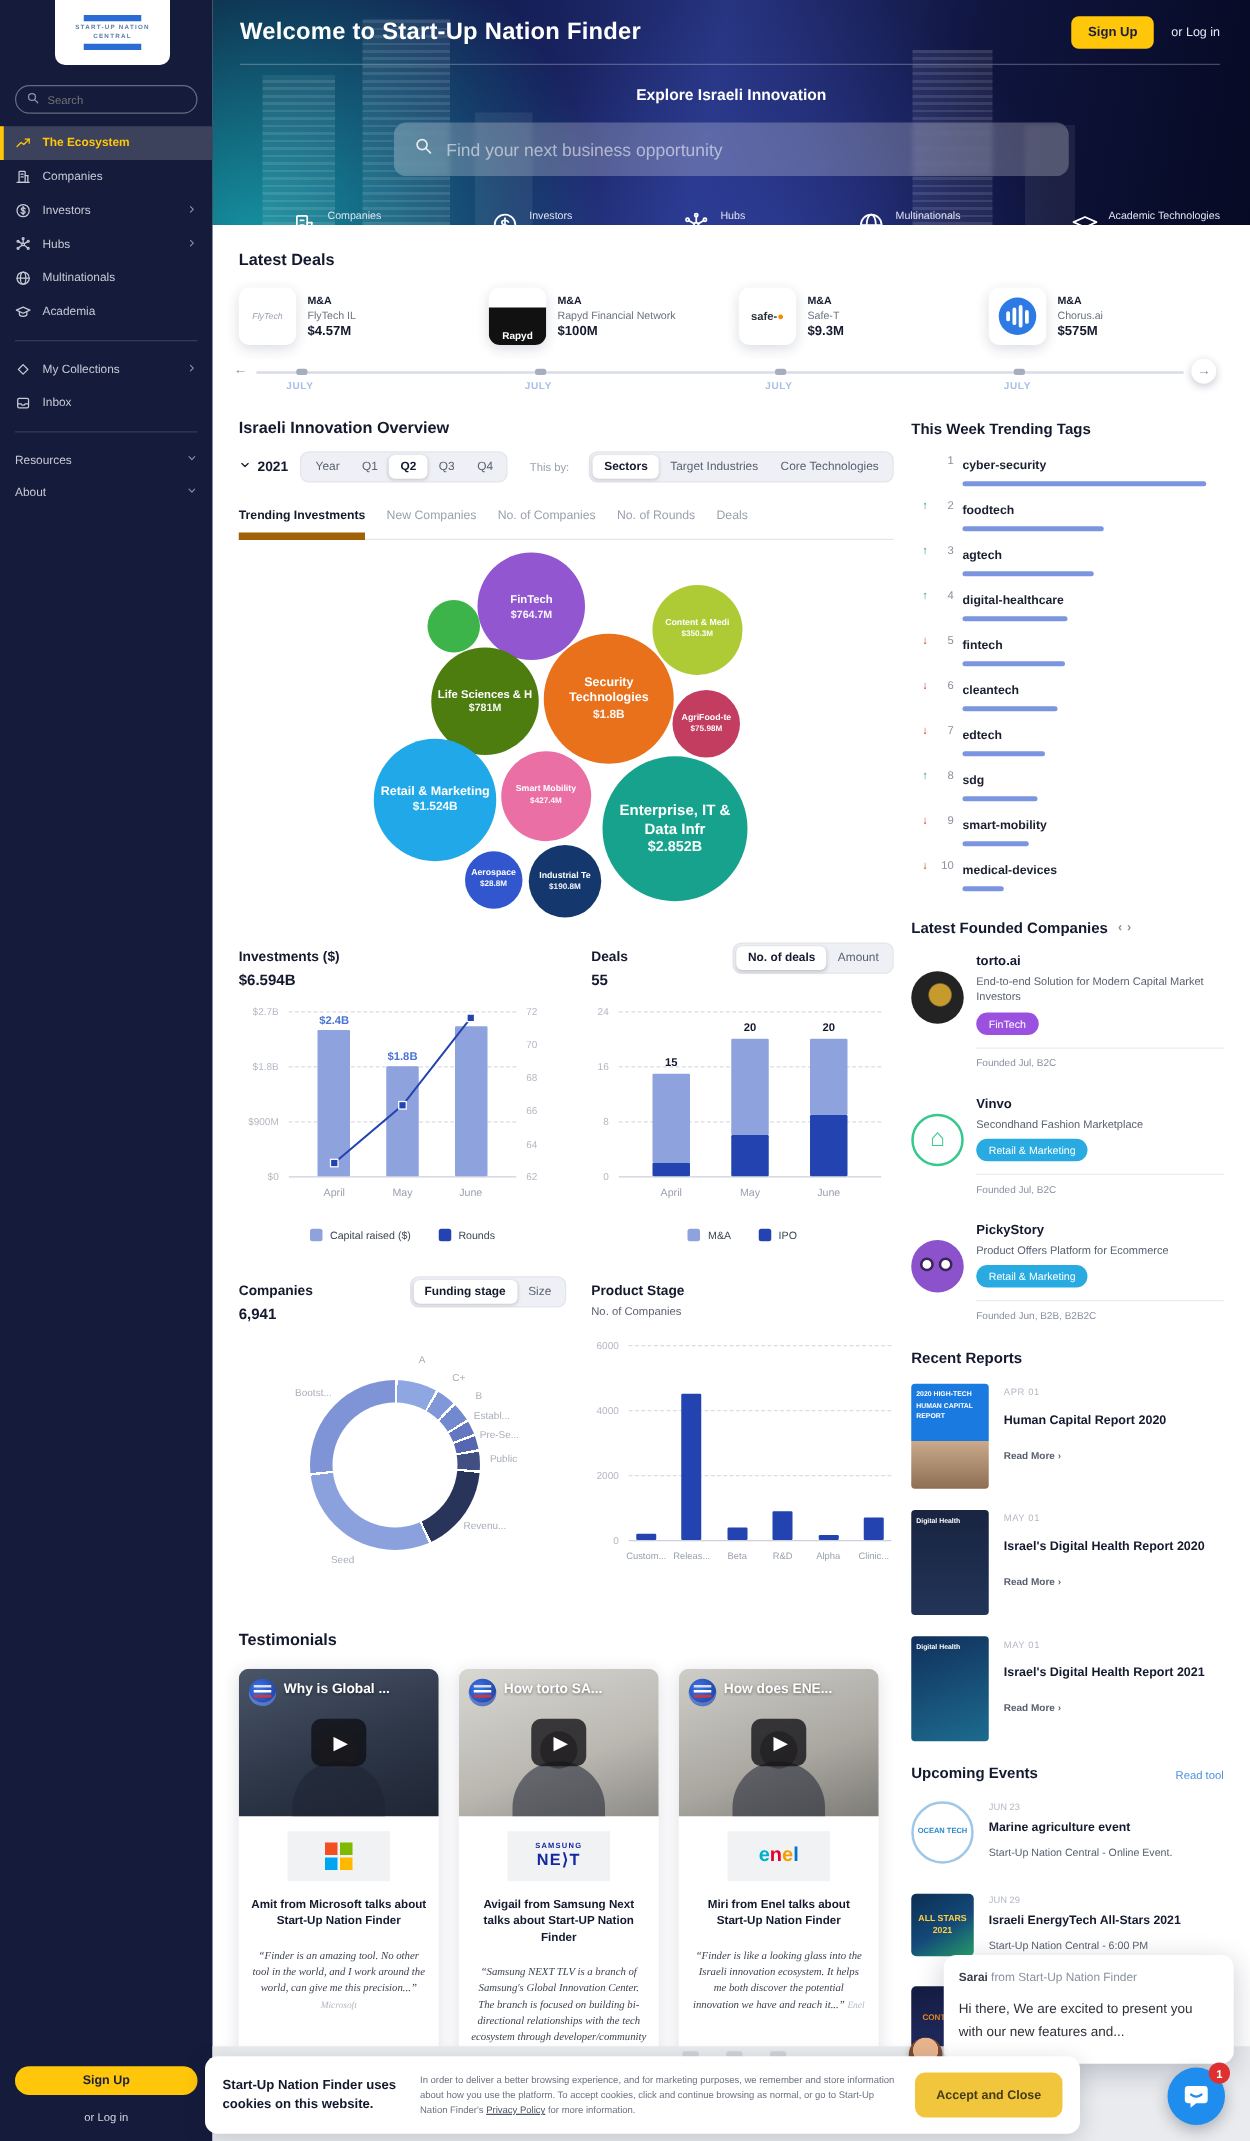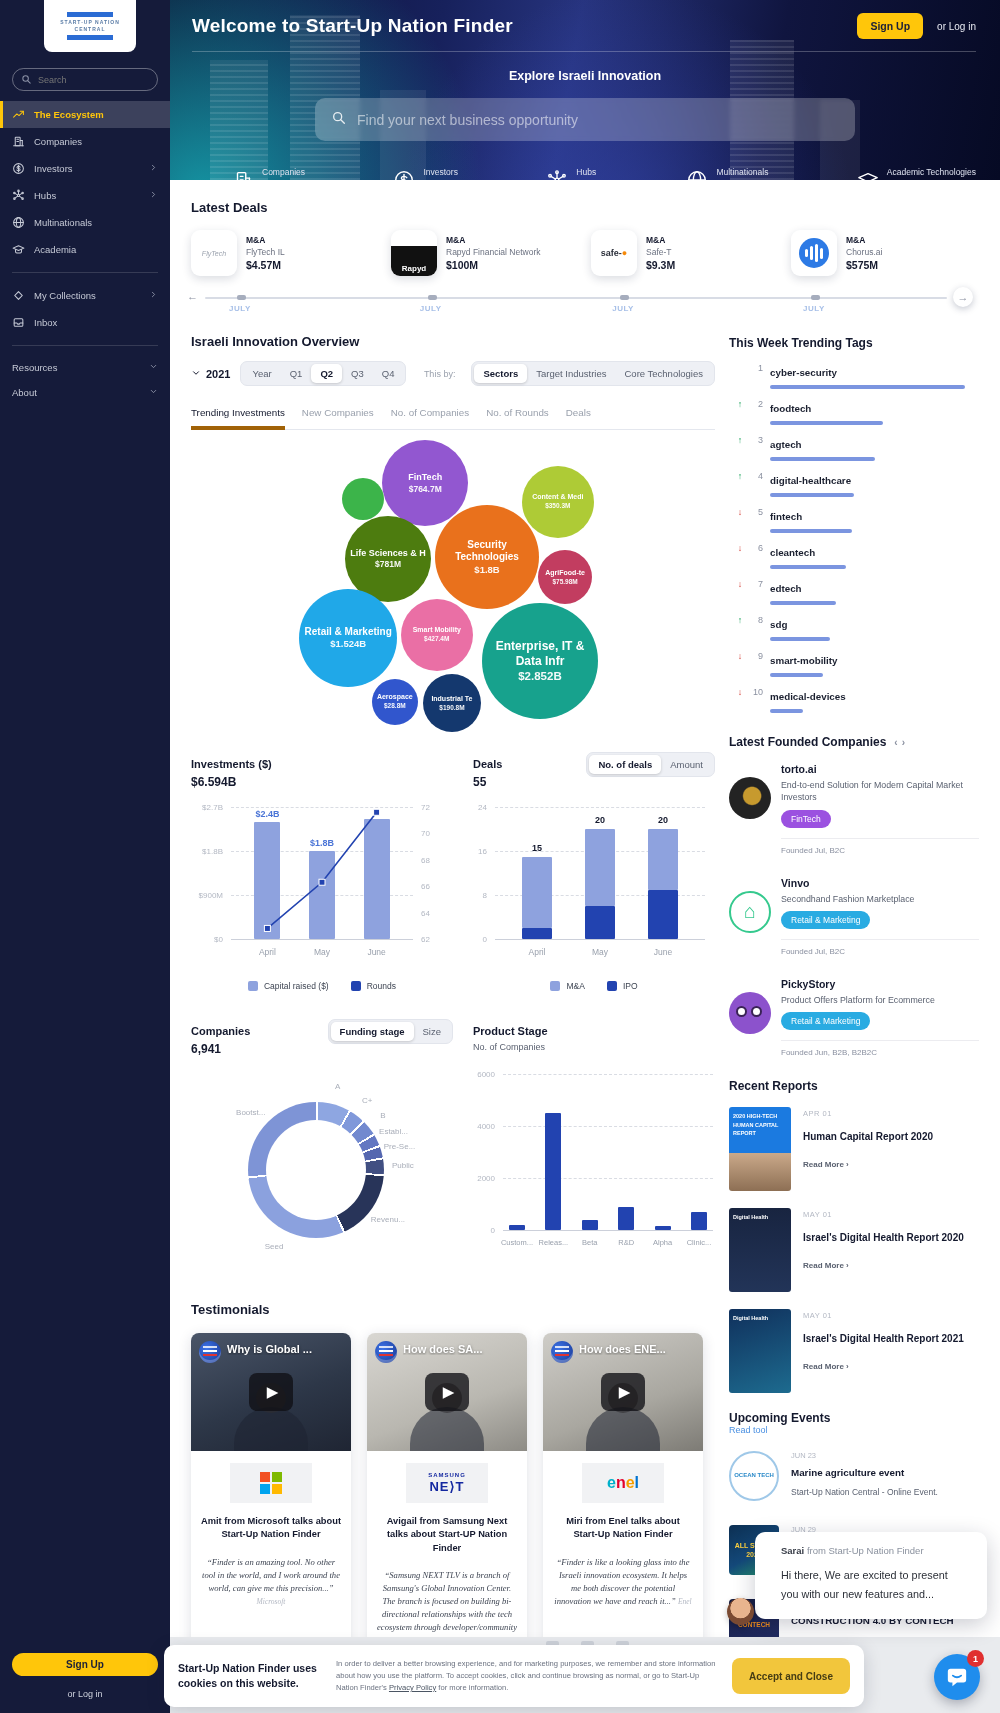--- a/index.html
+++ b/index.html
@@ -81,21 +81,21 @@
 
   .filters{display:flex;align-items:center;margin-top:12px;}
   .year-dd{display:flex;align-items:center;gap:5px;font-size:11px;font-weight:bold;color:#14192e;cursor:pointer;}
   .seg{display:inline-flex;background:#eef0f5;border:1px solid #e2e5ec;border-radius:7px;padding:2px;margin-left:10px;}
   .seg .opt{padding:4px 9px;font-size:9.5px;color:#5a6170;border-radius:5px;cursor:pointer;white-space:nowrap;}
   .seg .opt.active{background:#fff;font-weight:bold;color:#14192e;box-shadow:0 1px 3px rgba(0,0,0,.18);}
   .viewby{margin-left:auto;display:flex;align-items:center;}
   .viewby .vlabel{font-size:9px;color:#9aa1ad;margin-right:6px;}
   .tabs{display:flex;gap:17px;border-bottom:1px solid #e4e7ee;margin-top:16px;}
   .tab{font-size:9.8px;color:#9aa1ad;padding:5px 0 8px;cursor:pointer;white-space:nowrap;}
-  .tab.active{color:#14192e;font-weight:normal;border-bottom:4px solid #a16207;margin-bottom:-1px;}
+  .tab.active{color:#14192e;font-weight:bold;border-bottom:6px solid #a16207;margin-bottom:-1px;}
 
   
   .bubble-wrap{position:relative;height:318px;margin-top:6px;}
   .bubble{position:absolute;border-radius:50%;display:flex;flex-direction:column;align-items:center;justify-content:center;color:#fff;text-align:center;line-height:1.25;}
   .bubble .bl{font-weight:bold;}
   .bubble .bv{font-weight:bold;opacity:.95;}
 
   
   .charts-row{display:flex;gap:20px;margin-top:4px;}
   .c-card{position:relative;}
@@ -168,42 +168,42 @@
   .reports-list{margin-top:14px;}
   .rep{display:flex;gap:12px;margin-bottom:17px;}
   .rep-cover{width:62px;height:84px;border-radius:3px;flex-shrink:0;padding:5px 4px;color:#fff;font-size:5.5px;font-weight:bold;line-height:1.5;}
   .rep-cover.blue{background:linear-gradient(180deg,#1b7ae0 0%,#1b7ae0 55%,#caa98a 55%,#8d6f54 100%);}
   .rep-cover.navy{background:linear-gradient(180deg,#182440 0%,#223458 100%);}
   .rep-cover.navy2{background:linear-gradient(160deg,#10305c 0%,#1d6b8f 100%);}
   .rep-body{padding-top:2px;}
   .rep-date{font-size:7.5px;color:#b3b8c3;letter-spacing:.5px;}
   .rep-title{font-size:10px;font-weight:bold;color:#14192e;margin-top:12px;line-height:1.4;}
   .rep-more{font-size:8px;font-weight:bold;color:#5a6170;margin-top:16px;cursor:pointer;}
-  .events-head{display:flex;align-items:flex-start;justify-content:space-between;margin-top:18px;flex-direction:column;}
+  .events-head{display:flex;align-items:flex-end;justify-content:space-between;margin-top:18px;}
   .read-more{font-size:9px;color:#4a90e2;cursor:pointer;}
   .events-list{margin-top:16px;}
   .evt{display:flex;gap:12px;margin-bottom:24px;}
   .evt-logo{width:50px;height:50px;flex-shrink:0;display:flex;align-items:center;justify-content:center;text-align:center;}
   .evt-logo.ocean{border:2px solid #9fc8e8;border-radius:50%;color:#2b8ac9;font-size:6px;font-weight:bold;line-height:1.3;background:#fff;}
   .evt-logo.allstars{background:linear-gradient(150deg,#0c2f52 0%,#14497a 55%,#27a06a 100%);border-radius:4px;color:#ffd23f;font-size:7px;font-weight:bold;line-height:1.3;}
   .evt-logo.contech{background:linear-gradient(160deg,#141b3f 0%,#25306b 100%);border-radius:4px;color:#f08c1e;font-size:6.5px;font-weight:bold;}
   .evt-date{font-size:7.5px;color:#b3b8c3;}
   .evt-title{font-size:9.8px;font-weight:bold;color:#14192e;margin-top:6px;line-height:1.35;}
   .evt-sub{font-size:8.5px;color:#5a6170;margin-top:8px;}
 
   
   .footer-band{position:absolute;left:170px;top:1637px;width:830px;height:76px;background:#e9ebee;z-index:8;}
   .car-dots{position:absolute;left:376px;top:4px;display:flex;gap:22px;}
   .car-dots span{width:13px;height:11px;background:#cfd3da;border-radius:2px;display:block;cursor:pointer;}
   .cookie{position:absolute;left:164px;top:1645px;width:700px;min-height:62px;background:#fff;border-radius:10px;box-shadow:0 4px 18px rgba(20,25,50,.18);z-index:20;display:flex;align-items:center;gap:16px;padding:10px 14px;}
   .ck-title{width:142px;font-size:10.5px;font-weight:bold;color:#14192e;line-height:1.4;}
   .ck-body{flex:1;font-size:7.6px;color:#6b7280;line-height:1.55;}
   .ck-body a{color:#4b5563;text-decoration:underline;cursor:pointer;}
   .ck-btn{width:118px;height:36px;background:#f2c63c;border:none;border-radius:8px;font-size:10px;font-weight:bold;color:#453c14;cursor:pointer;flex-shrink:0;font-family:inherit;}
-  .chat-pop{position:absolute;left:755px;top:1532px;width:232px;background:#fff;border-radius:10px;box-shadow:0 6px 22px rgba(20,25,50,.22);z-index:18;padding:13px 26px 15px;}
+  .chat-pop{position:absolute;left:755px;top:1564px;width:232px;background:#fff;border-radius:10px;box-shadow:0 6px 22px rgba(20,25,50,.22);z-index:18;padding:13px 12px 15px;}
   .chat-from{font-size:9.5px;color:#8a919e;}
   .chat-from b{color:#383d48;font-weight:bold;}
   .chat-msg{font-size:10.8px;color:#2c3038;margin-top:10px;line-height:1.75;}
   .chat-avatar{position:absolute;left:-28px;bottom:-6px;width:27px;height:27px;border-radius:50%;background:radial-gradient(circle at 50% 38%,#e8b48e 0 46%,#7a4a32 48%);box-shadow:0 2px 6px rgba(0,0,0,.25);}
   .intercom{position:absolute;left:934px;top:1654px;width:46px;height:46px;border-radius:50%;background:#1f8ded;z-index:25;display:flex;align-items:center;justify-content:center;cursor:pointer;box-shadow:0 4px 12px rgba(20,25,50,.3);}
   .ic-badge{position:absolute;top:-4px;right:-4px;width:17px;height:17px;border-radius:50%;background:#e02f2f;color:#fff;font-size:9px;font-weight:bold;display:flex;align-items:center;justify-content:center;}
   svg.ic{flex-shrink:0;}
 </style>
 </head>
 <body>
@@ -727,21 +727,21 @@
                     </div>
       <div class="t-title">Amit from Microsoft talks about Start-Up Nation Finder</div>
       <div class="t-quote">“Finder is an amazing tool. No other tool in the world, and I work around the world, can give me this precision...” <span class="t-attr">Microsoft</span></div>
     </div>
                 </div>
                 <div class="t-card">
                   <div class="t-video v2">
       <div class="t-head"></div>
       <div class="t-person"></div>
       <div class="snc-globe"></div>
-      <div class="t-vtitle">How does SA...</div>
+      <div class="t-vtitle">How torto SA...</div>
       <div class="t-play">
                       <span>▶</span>
                     </div>
     </div>
     <div class="t-body">
       <div class="t-brand">
                       <div class="sam"><span class="s1">SAMSUNG</span><span class="s2">NE⟩T</span></div>
                     </div>
       <div class="t-title">Avigail from Samsung Next talks about Start-UP Nation Finder</div>
       <div class="t-quote">“Samsung NEXT TLV is a branch of Samsung's Global Innovation Center. The branch is focused on building bi-directional relationships with the tech ecosystem through developer/community relations...” <span class="t-attr">Samsung Next</span></div>

